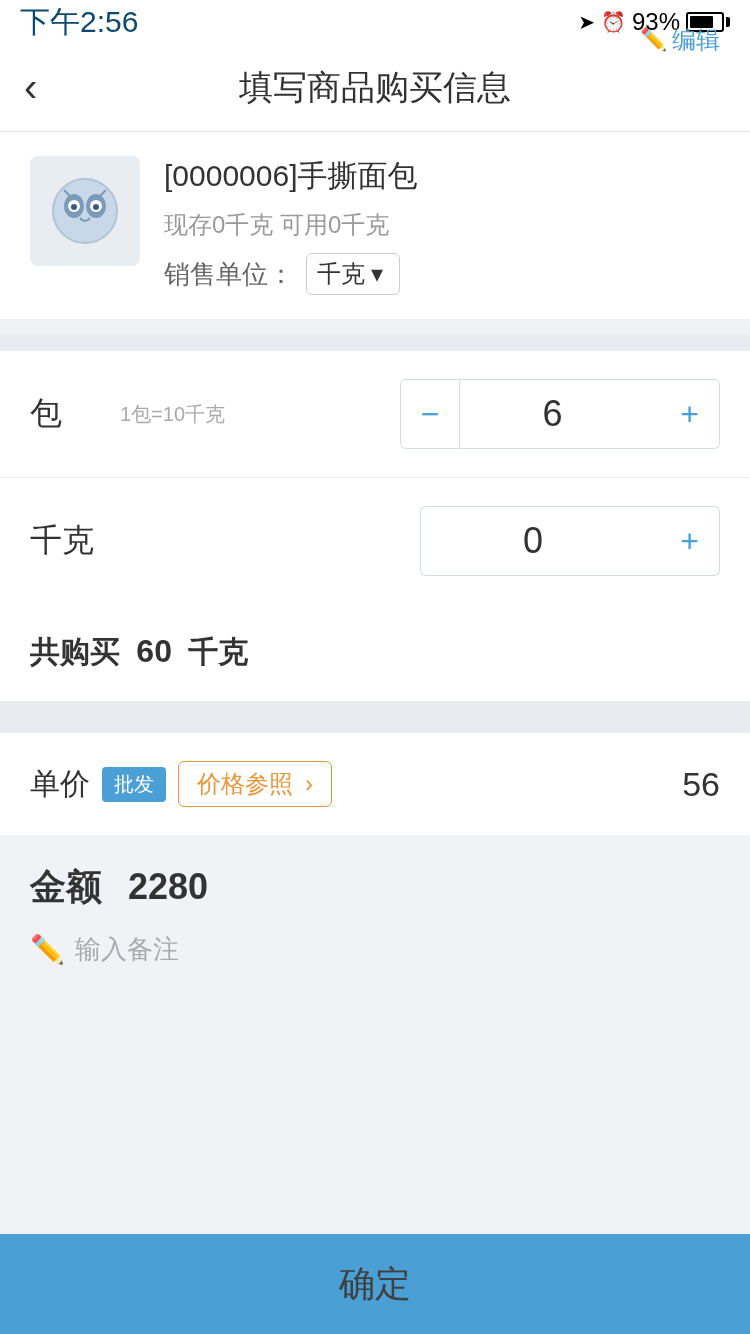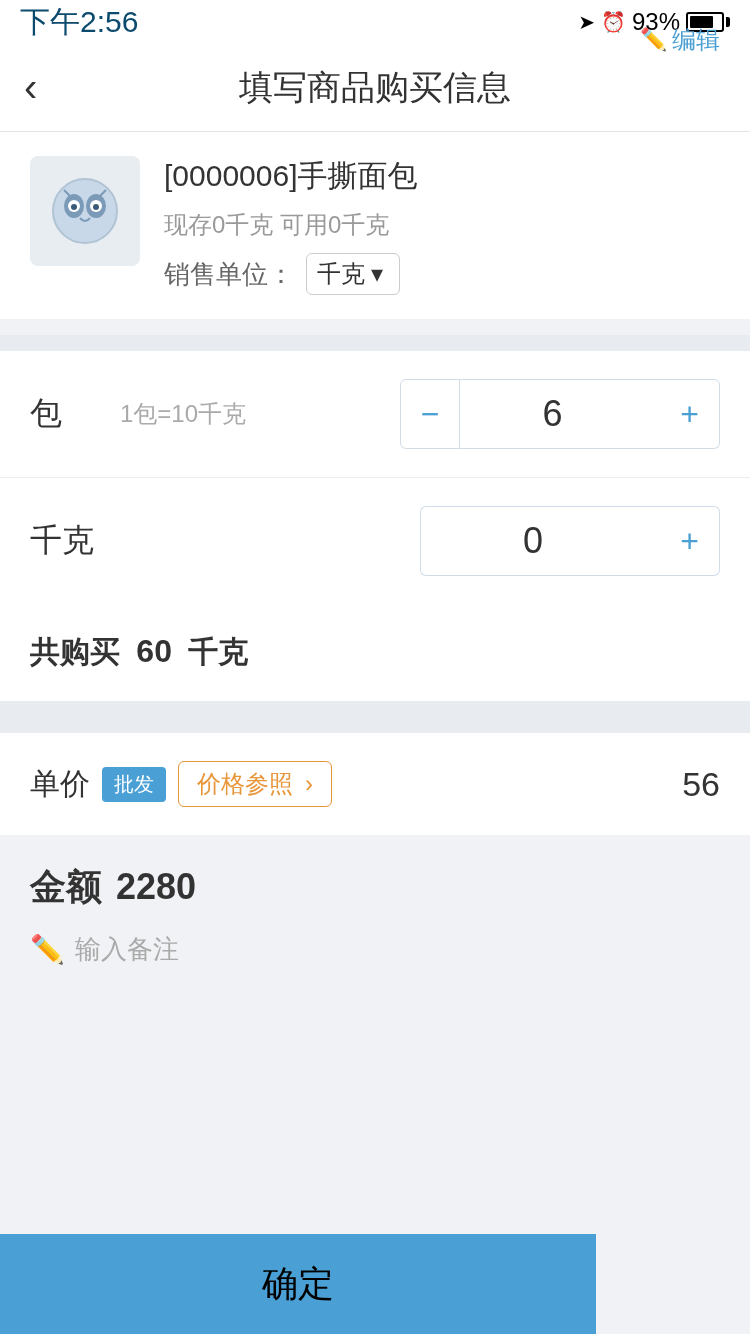--- a/index.html
+++ b/index.html
@@ -150,21 +150,21 @@
       align-items: center;
       padding: 28px 30px;
       border-bottom: 1px solid #eee;
     }
     .input-label {
       font-size: 32px;
       color: #333;
       min-width: 80px;
     }
     .input-hint {
-      font-size: 24px;
+      font-size: 20px;
       color: #aaa;
       margin-left: 10px;
       flex: 1;
     }
     .qty-control {
       display: flex;
       align-items: center;
       gap: 0;
     }
     .qty-btn {
@@ -292,28 +292,28 @@
     .content-spacer {
       height: 360px;
       background: #f0f2f5;
     }
 
     
     .confirm-btn {
       position: fixed;
       bottom: 0;
       left: 0;
-      width: 596px;
+      width: 750px;
       height: 100px;
       background: #4a9fd4;
       display: flex;
       align-items: center;
       justify-content: center;
       font-size: 36px;
-      color: #000000;
+      color: #404040;
       font-weight: 500;
       cursor: pointer;
     }
 
     
     .battery {
       display: inline-flex;
       align-items: center;
       gap: 2px;
     }
@@ -441,21 +441,21 @@
       <span>价格参照</span>
       <span>›</span>
     </div>
   </div>
   <span class="price-value">56</span>
 </div>
 
 <div class="amount-section">
   <div class="amount-row">
     <span>金额</span>
-    <span style="margin-left:4px;">2280</span>
+    <span style="margin-left:16px;">2280</span>
   </div>
   <div class="note-row">
     <span class="pencil-icon">✏️</span>
     <span style="color:#aaa;font-size:26px;">输入备注</span>
   </div>
 </div>
 
 <div class="content-spacer"></div>
 
 <div class="confirm-btn">

